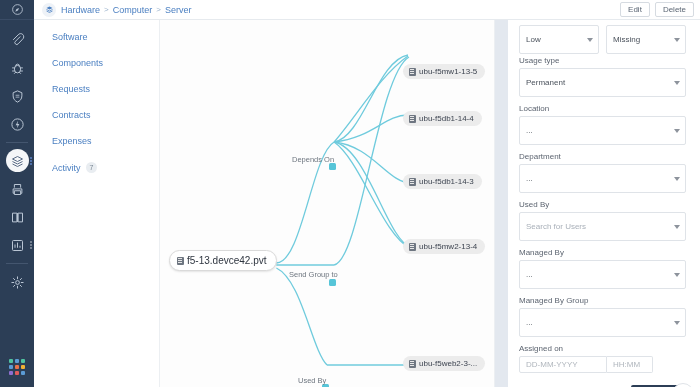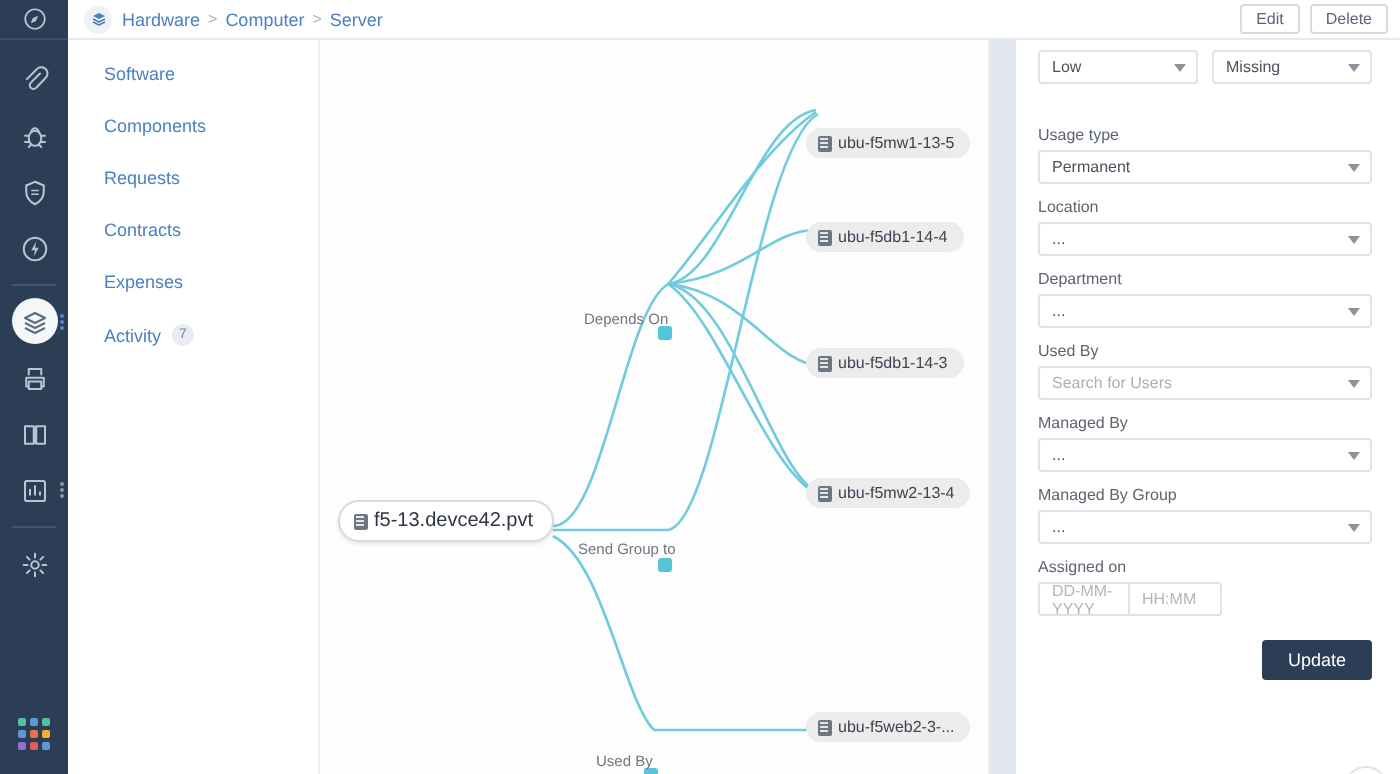--- a/index.html
+++ b/index.html
@@ -129,38 +129,38 @@
   .panelwrap { width: 205px; flex: 0 0 205px; display: flex; min-width: 0; }
   .scrolltrack { width: 13px; flex: 0 0 13px; background: #e3e8ef; }
   .panel {
     flex: 1; background: #fff; padding: 5px 14px 0 11px;
     overflow: hidden; position: relative;
   }
   .fld { margin-bottom: 7px; }
   .fld-label { font-size: 8px; color: #5c6470; margin-bottom: 3px; display: block; }
   .sel {
     position: relative; border: 1px solid #dfe3e8; border-radius: 2px;
-    height: 17px; display: flex; align-items: center;
+    height: 29px; display: flex; align-items: center;
     padding: 0 16px 0 6px; font-size: 8px; color: #4b525c;
     background: #fff; cursor: pointer;
   }
   .sel.ph { color: #a9b0b9; }
   .sel .caret {
     position: absolute; right: 5px; top: 50%; margin-top: -1.5px;
     width: 0; height: 0; border-left: 3px solid transparent;
     border-right: 3px solid transparent; border-top: 4px solid #8d939c;
   }
   .row2 { display: flex; gap: 7px; }
   .row2 > .sel { flex: 1; }
   .dates { display: flex; }
   .dt {
     border: 1px solid #dfe3e8; height: 17px; display: flex; align-items: center;
     padding: 0 6px; font-size: 8px; color: #b0b6bd; background: #fff; cursor: text;
   }
-  .dt.a { width: 46px; border-radius: 2px 0 0 2px; }
+  .dt.a { width: 88px; border-radius: 2px 0 0 2px; }
   .dt.b { width: 46px; border-left: none; border-radius: 0 2px 2px 0; }
   .update-row { display: flex; justify-content: flex-end; margin-top: 12px; }
   .update-btn {
     background: #2c3e56; color: #fff; font-size: 9px;
     border: none; border-radius: 2px; padding: 5px 13px; cursor: pointer;
     font-family: "Liberation Sans", sans-serif;
   }
   .totop {
     position: absolute; right: 6px; bottom: -18px;
     width: 22px; height: 22px; border-radius: 50%;
@@ -381,21 +381,21 @@
             <div class="sel">
               <span>Low</span>
               <span class="caret"></span>
             </div>
             <div class="sel">
               <span>Missing</span>
               <span class="caret"></span>
             </div>
           </div>
 
-          <div class="fld" style="margin-top:21px;">
+          <div class="fld" style="margin-top:2px;">
             <label class="fld-label">Usage type</label>
             <div class="sel">
               <span>Permanent</span>
               <span class="caret"></span>
             </div>
           </div>
 
           <div class="fld">
             <label class="fld-label">Location</label>
             <div class="sel">

